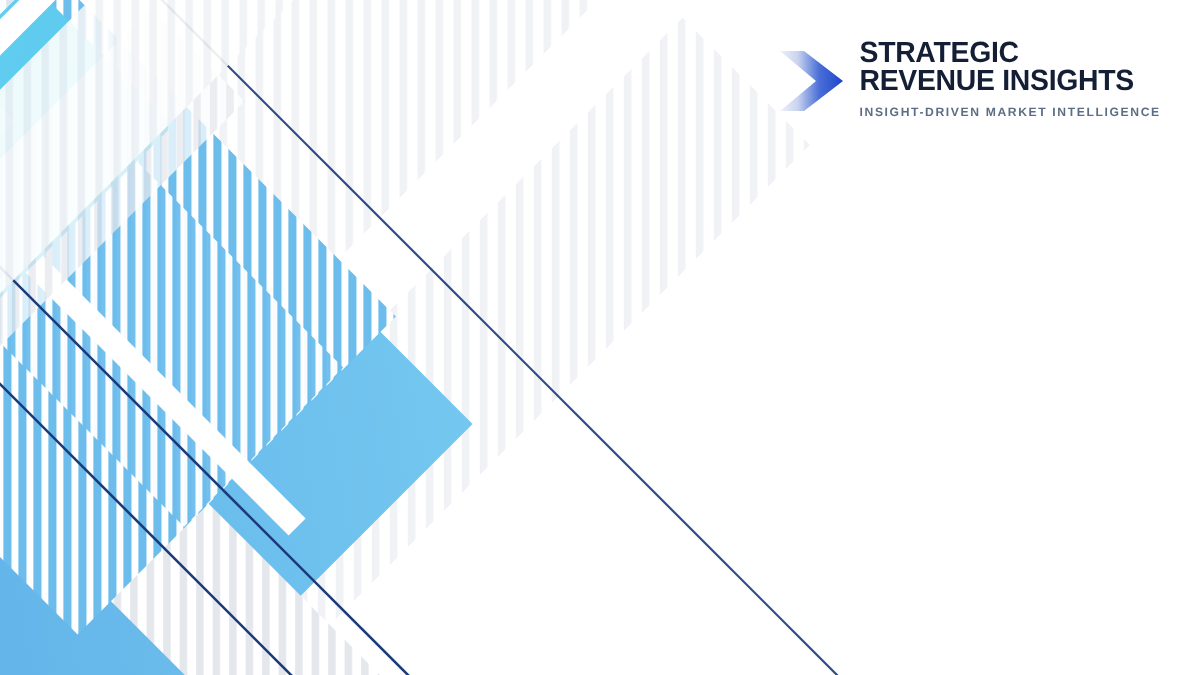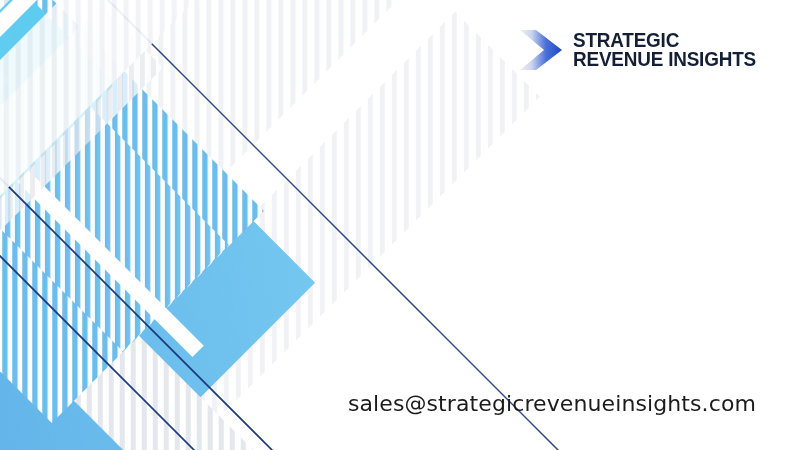--- a/index.html
+++ b/index.html
@@ -254,19 +254,19 @@
             <stop offset="62%" stop-color="#4a6fd8"></stop>
             <stop offset="100%" stop-color="#1d46c9"></stop>
           </linearGradient>
         </defs>
         <path d="M2,4 L18,4 L44,24 L18,44 L2,44 L26,24 Z" fill="url(#chevGrad)"></path>
       </svg>
     </div>
     <div class="logo-text">
       <div class="logo-line">STRATEGIC</div>
       <div class="logo-line">REVENUE INSIGHTS</div>
+      <div class="logo-tagline">INSIGHT-DRIVEN MARKET INTELLIGENCE</div>
     </div>
   </div>
 
 
-  <div class="email">sales@strategicrevenueinsights.com</div>
 
 </div>
 
 </body></html>

